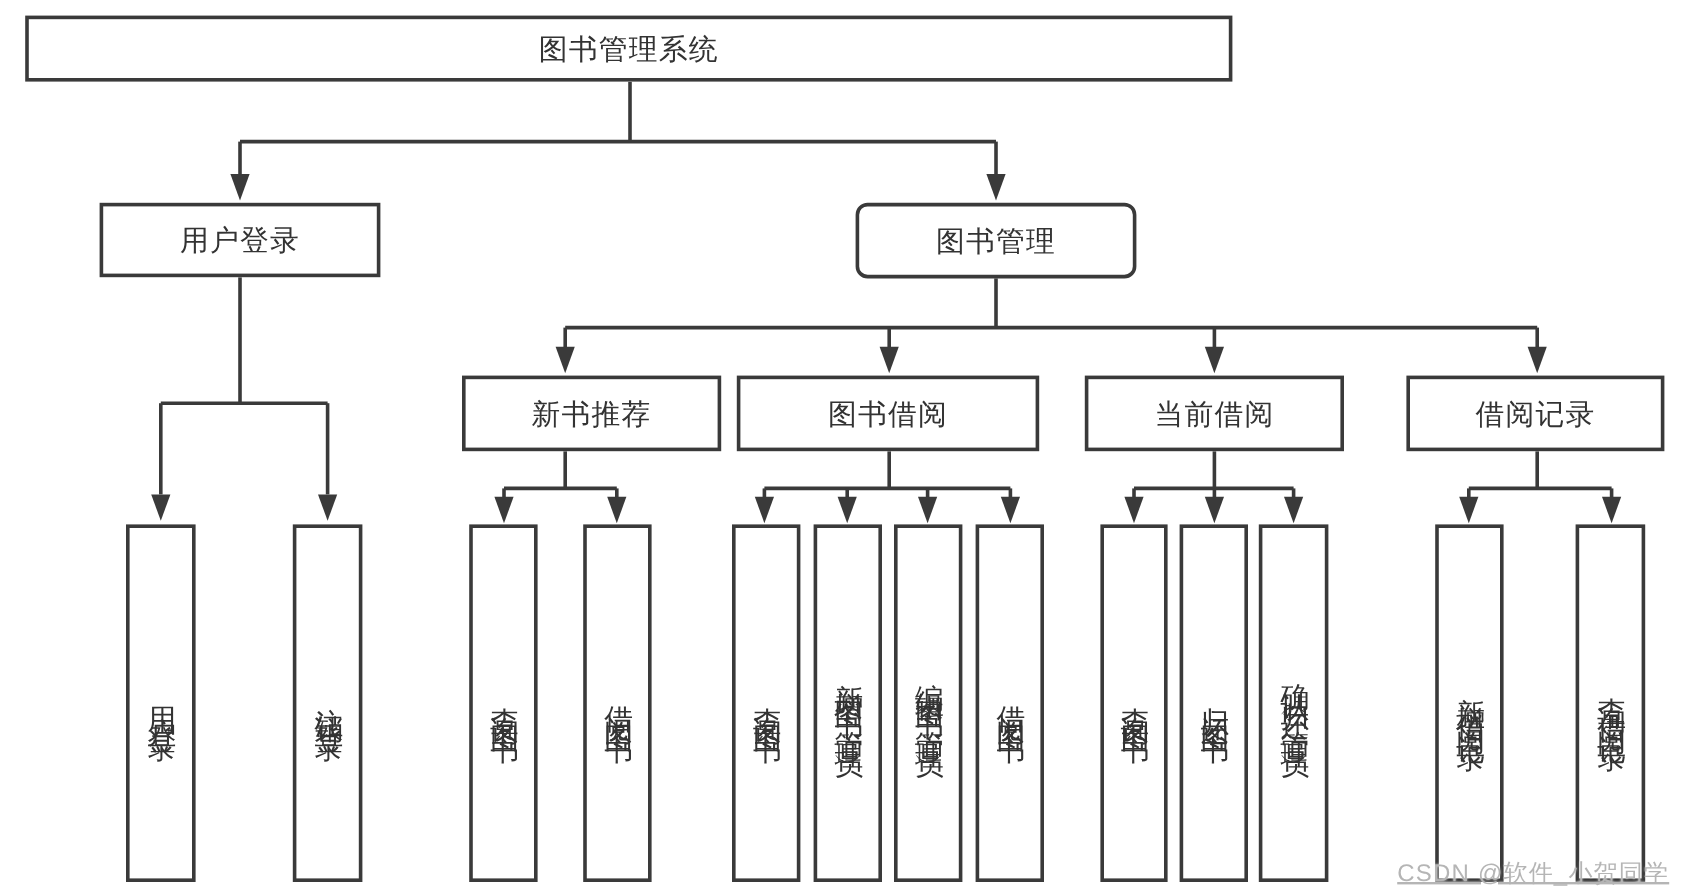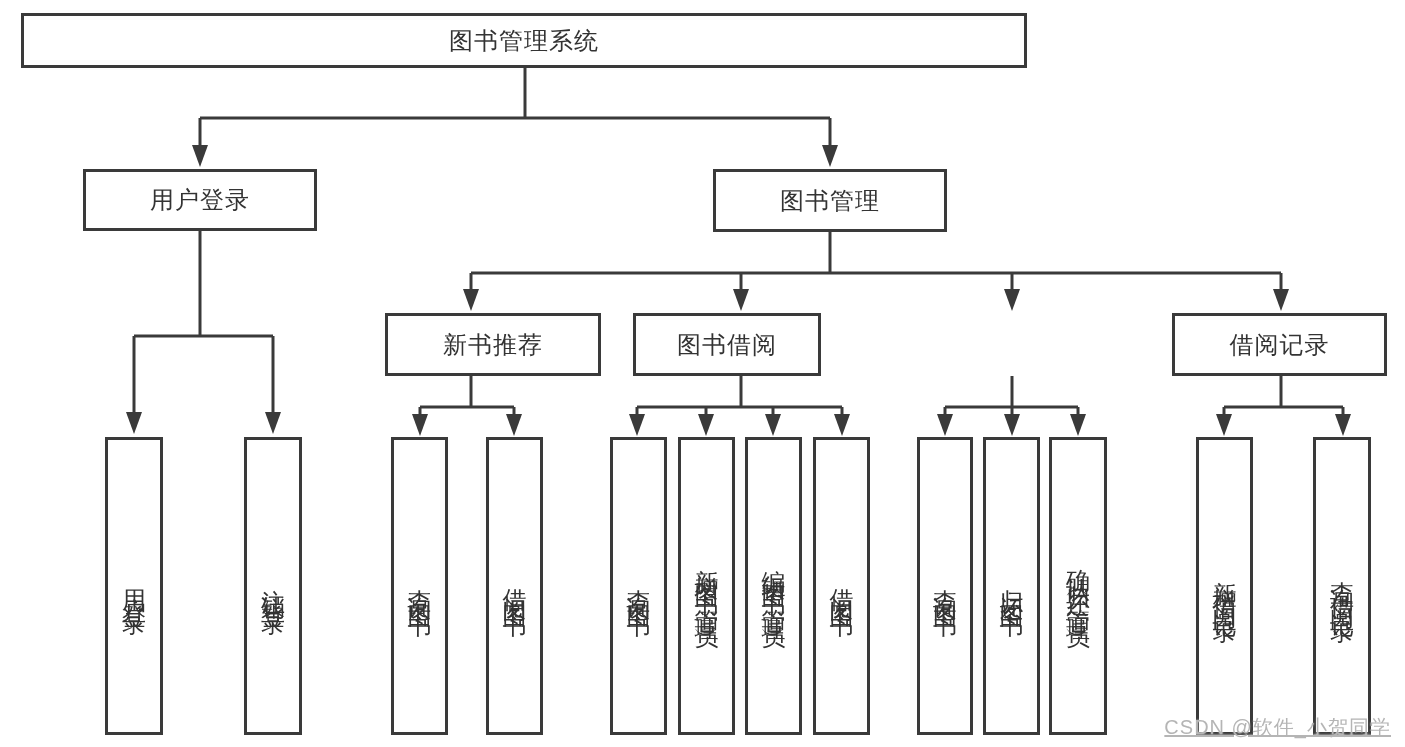--- a/index.html
+++ b/index.html
@@ -123,29 +123,32 @@
     </g>
   </svg>
 
   <div class="node" style="left:21px;top:13px;width:1006px;height:55px;">
     <span class="hlabel">图书管理系统</span>
   </div>
 
   <div class="node" style="left:83px;top:169px;width:234px;height:62px;">
     <span class="hlabel">用户登录</span>
   </div>
-  <div class="node" style="left:713px;top:169px;width:234px;height:63px;">
+  <div class="node" style="left:713px;top:169px;width:234px;height:63px;border-radius:10px;">
     <span class="hlabel">图书管理</span>
   </div>
 
   <div class="node" style="left:385px;top:313px;width:216px;height:63px;">
     <span class="hlabel">新书推荐</span>
   </div>
-  <div class="node" style="left:633px;top:313px;width:188px;height:63px;">
+  <div class="node" style="left:614px;top:313px;width:252px;height:63px;">
     <span class="hlabel">图书借阅</span>
+  </div>
+  <div class="node" style="left:904px;top:313px;width:216px;height:63px;">
+    <span class="hlabel">当前借阅</span>
   </div>
   <div class="node" style="left:1172px;top:313px;width:215px;height:63px;">
     <span class="hlabel">借阅记录</span>
   </div>
 
   <div class="node leaf" style="left:105px;top:437px;width:58px;height:298px;">
     <span class="vlabel">用户登录</span>
   </div>
   <div class="node leaf" style="left:244px;top:437px;width:58px;height:298px;">
     <span class="vlabel">注销登录</span>

